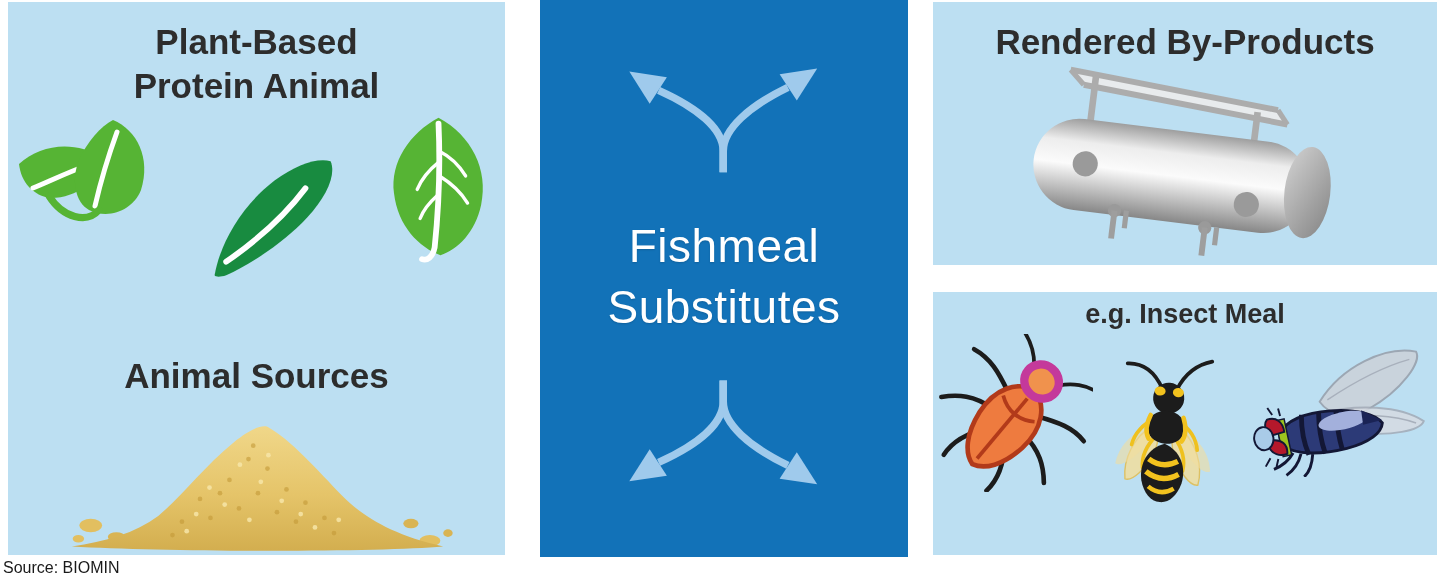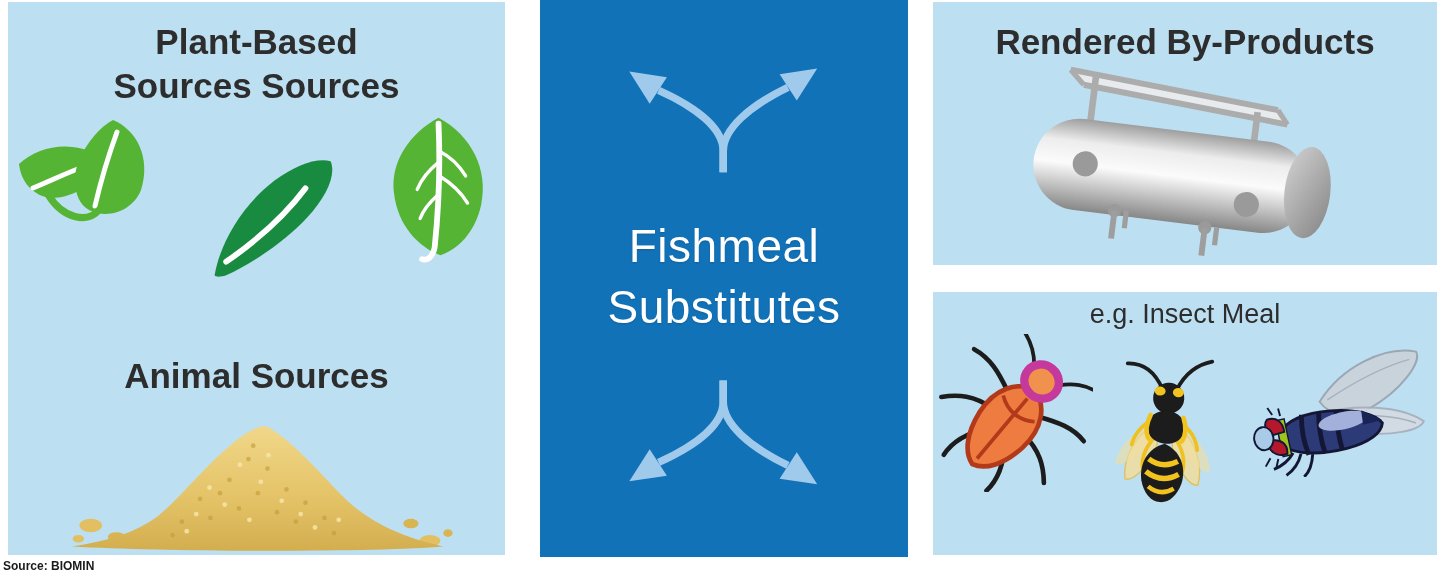--- a/index.html
+++ b/index.html
@@ -29,46 +29,46 @@
     position:absolute;left:540px;top:0;width:368px;height:557px;
     background:var(--center-bg);
     display:flex;flex-direction:column;align-items:center;justify-content:space-between;
     padding:46px 0 50px 0;box-sizing:border-box;gap:42px;
   }
   .panel-title{
     font-size:35px;font-weight:700;color:var(--heading);
     text-align:center;line-height:1.25;margin-top:18px;
   }
   .panel-subtitle{
-    font-size:27px;font-weight:400;color:var(--heading);
+    font-size:27px;font-weight:700;color:var(--heading);
     text-align:center;line-height:1.2;margin-top:6px;
   }
   .center-label{
     font-size:46px;font-weight:400;color:var(--center-text);
     text-align:center;line-height:1.32;letter-spacing:0.5px;
     text-shadow:0 1px 2px rgba(0,0,0,0.15);
   }
   .icon-row{display:flex;align-items:flex-start;justify-content:center;}
   .leaf-row{margin-top:6px;gap:30px;}
   .insect-row{margin-top:4px;gap:14px;}
   .source-note{
     position:absolute;left:3px;top:559px;
-    font-size:12px;font-weight:700;color:var(--source-text);
+    font-size:16px;font-weight:400;color:var(--source-text);
   }
   svg{display:block;}
 </style>
 </head>
 <body>
 
 <div class="stage">
 
   <div class="panel panel-tl">
     <div class="panel-title">
       <span>Plant-Based</span><br>
-      <span>Sources Sources</span>
+      <span>Protein Animal</span>
     </div>
     <div class="icon-row leaf-row">
 
       <svg width="160" height="118" viewBox="0 0 160 118">
         <path d="M6,50 C28,30 62,26 90,44 C86,66 64,84 38,84 C20,82 8,68 6,50 Z" fill="var(--leaf-bright)"></path>
         <path d="M78,50 C55,58 35,68 20,74" stroke="#FFFFFF" stroke-width="5" fill="none" stroke-linecap="round"></path>
         <path d="M100,6 C124,16 138,44 128,76 C120,96 96,106 76,96 C62,88 58,66 66,46 C74,28 88,12 100,6 Z" fill="var(--leaf-bright)"></path>
         <path d="M82,92 C88,66 96,40 104,18" stroke="#FFFFFF" stroke-width="5" fill="none" stroke-linecap="round"></path>
         <path d="M36,82 C50,104 74,110 86,96" stroke="var(--leaf-bright)" stroke-width="7" fill="none" stroke-linecap="round"></path>
       </svg>

